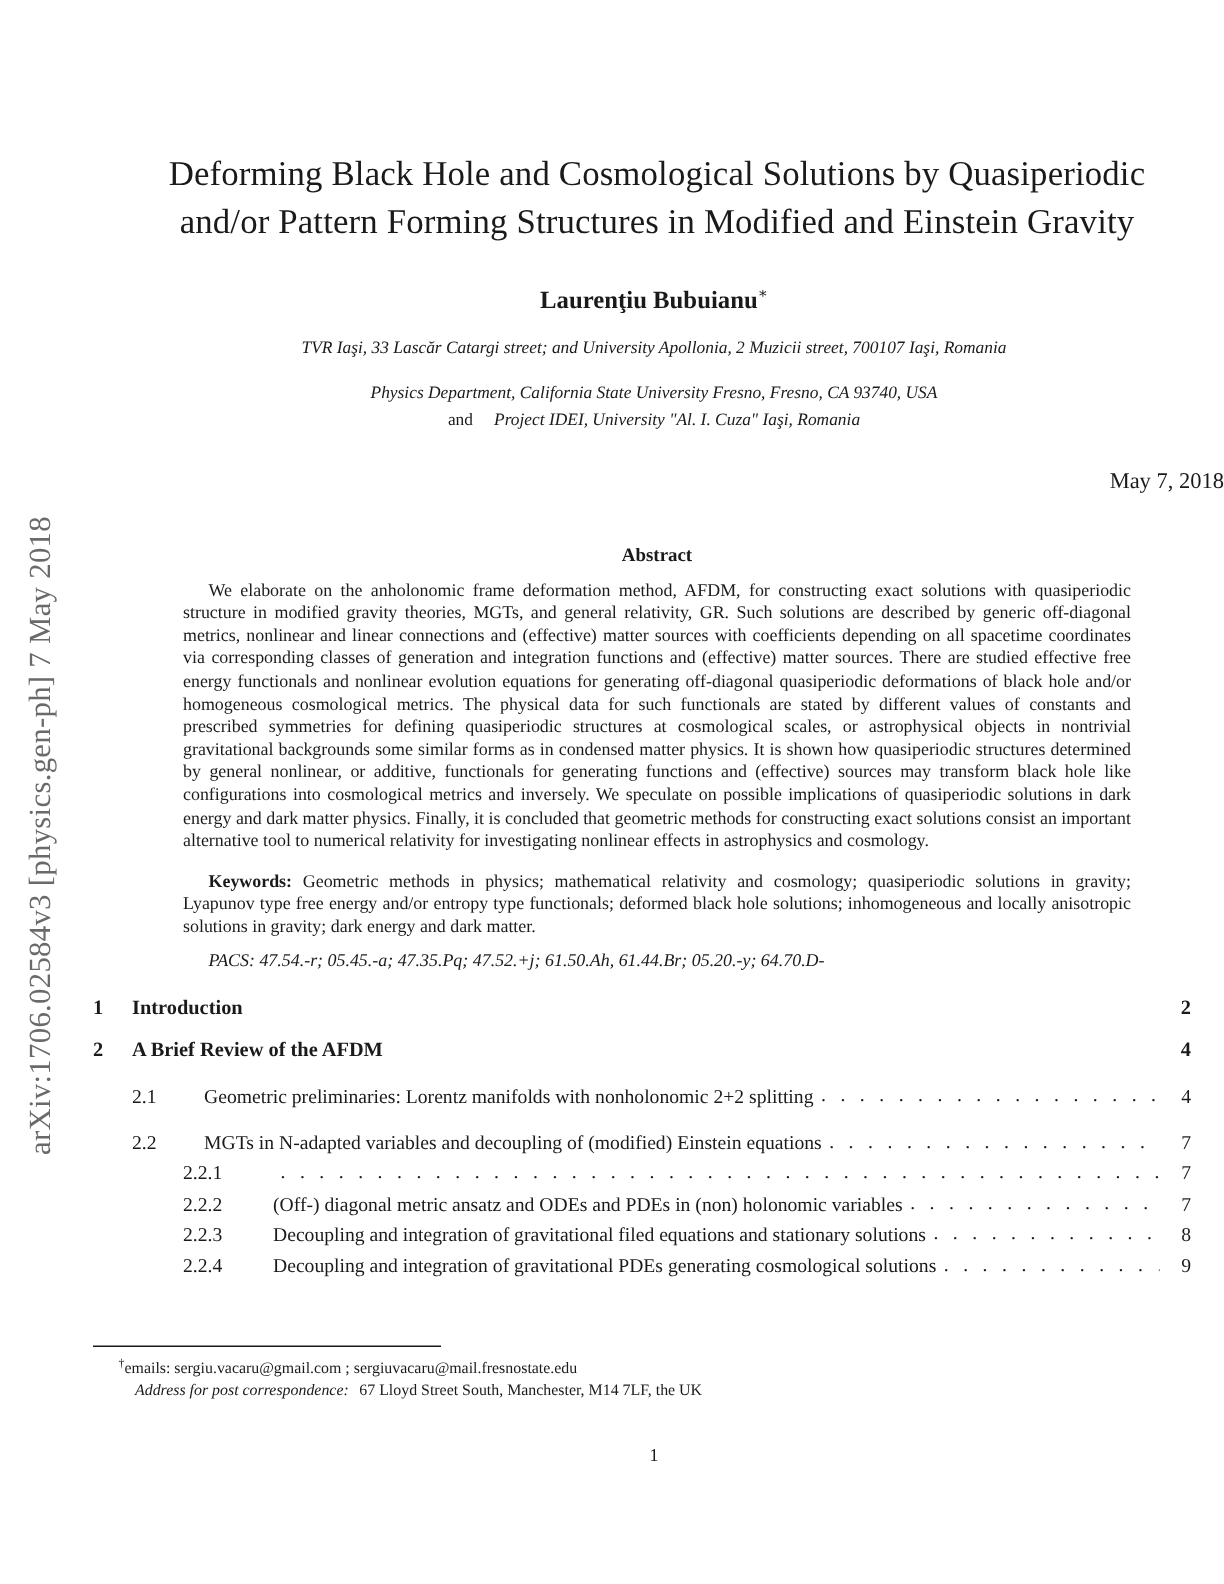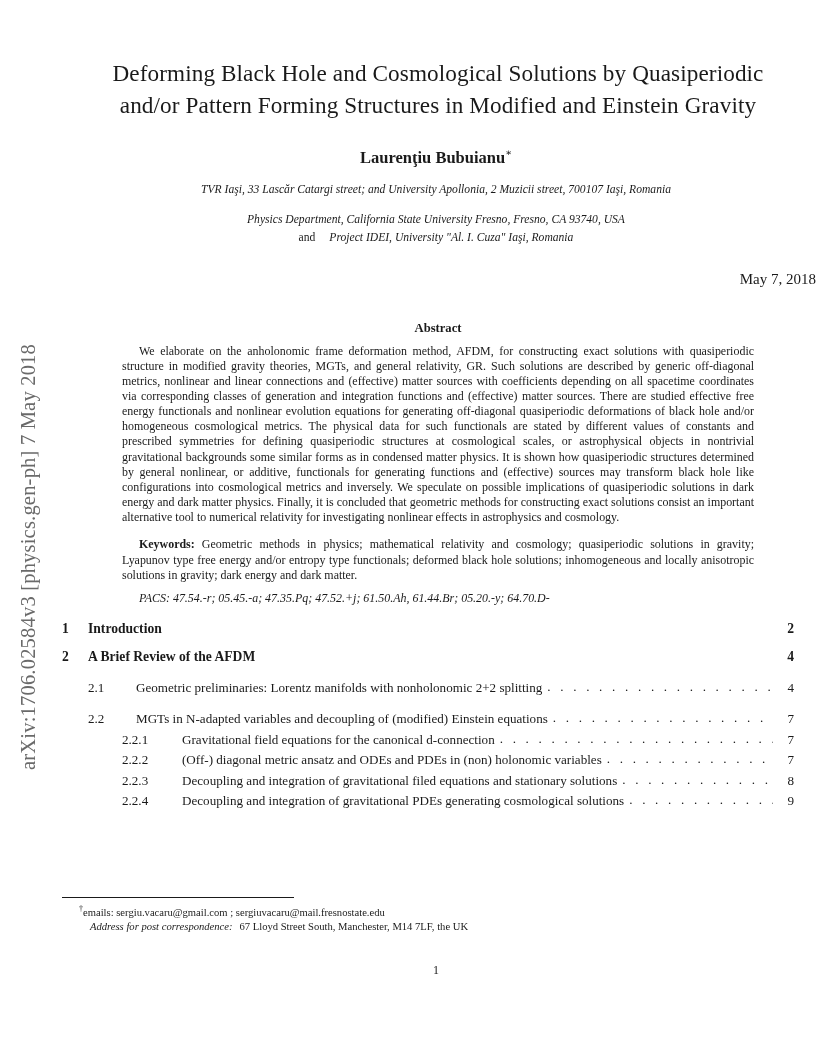--- a/index.html
+++ b/index.html
@@ -41,21 +41,21 @@
   #page {
     position: absolute;
     left: 56px;
     top: 0;
     width: 760px;
     height: 1056px;
   }
 
   
   #title-block {
-    margin-top: 57px;
+    margin-top: 100px;
     padding: 0 22px 0 26px;
     text-align: center;
   }
   #title-block .title-line {
     font-size: 23.2px;
     line-height: 32px;
     letter-spacing: 0.1px;
   }
 
   
@@ -279,21 +279,20 @@
         <span class="toc-page">4</span>
       </div>
       <div class="toc-row toc-l2">
         <span class="toc-num">2.2</span>
         <span class="toc-label">MGTs in N-adapted variables and decoupling of (modified) Einstein equations</span>
         <span class="toc-dots">. . . . . . . . . . . . . . . . . . . . . . . . . . . . . . . . . . . . . . . . . . . . . . . . . . . . . . . . . . . . . . . . . . . . . . . . . . . .</span>
         <span class="toc-page">7</span>
       </div>
       <div class="toc-row toc-l3">
         <span class="toc-num">2.2.1</span>
-        <span class="toc-label">Gravitational field equations for the canonical d-connection</span>
         <span class="toc-dots">. . . . . . . . . . . . . . . . . . . . . . . . . . . . . . . . . . . . . . . . . . . . . . . . . . . . . . . . . . . . . . . . . . . . . . . . . . . .</span>
         <span class="toc-page">7</span>
       </div>
       <div class="toc-row toc-l3">
         <span class="toc-num">2.2.2</span>
         <span class="toc-label">(Off-) diagonal metric ansatz and ODEs and PDEs in (non) holonomic variables</span>
         <span class="toc-dots">. . . . . . . . . . . . . . . . . . . . . . . . . . . . . . . . . . . . . . . . . . . . . . . . . . . . . . . . . . . . . . . . . . . . . . . . . . . .</span>
         <span class="toc-page">7</span>
       </div>
       <div class="toc-row toc-l3">

